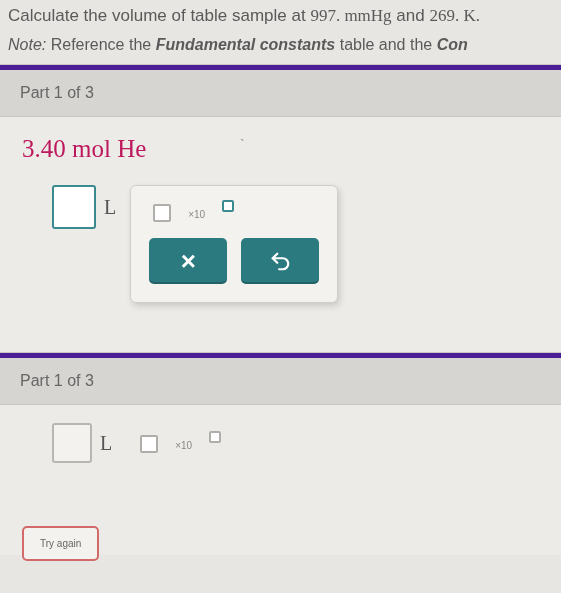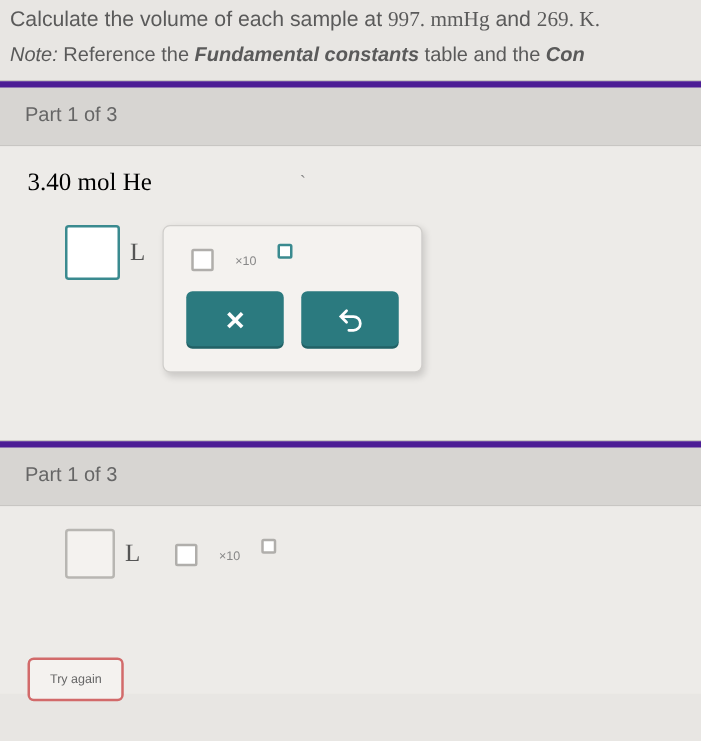--- a/index.html
+++ b/index.html
@@ -38,22 +38,22 @@
     background: #edebe8;
     position: relative;
     min-height: 235px;
   }
   .part-body-2 {
     padding: 18px 22px 0 22px;
     background: #edebe8;
     position: relative;
   }
   .sample-label {
-    font-size: 20px;
-    color: #000000;
+    font-size: 25px;
+    color: #be185d;
     margin-bottom: 22px;
     font-family: Georgia, 'Times New Roman', serif;
   }
   .answer-row {
     display: flex;
     align-items: flex-start;
     gap: 14px;
   }
   .answer-box {
     display: flex;
@@ -162,21 +162,21 @@
   .tick {
     position: absolute;
     font-size: 14px;
     color: #888;
   }
 </style>
 </head>
 <body>
 
 <div class="prompt-text">
-  <span>Calculate the volume of each sample at </span><span style="font-family:Georgia,serif">997. mmHg</span><span> and </span><span style="font-family:Georgia,serif">269. K.</span><span> </span>
+  <span>Calculate the volume of table sample at </span><span style="font-family:Georgia,serif">997. mmHg</span><span> and </span><span style="font-family:Georgia,serif">269. K.</span><span> </span>
 </div>
 
 <div class="note-text">
   <span class="italic">Note:</span><span> Reference the </span><span class="italic" style="font-weight:bold">Fundamental constants</span><span> table and the </span><span class="italic" style="font-weight:bold">Con</span>
 </div>
 
 <div class="divider"></div>
 
 <div class="part-header">Part 1 of 3</div>
 

